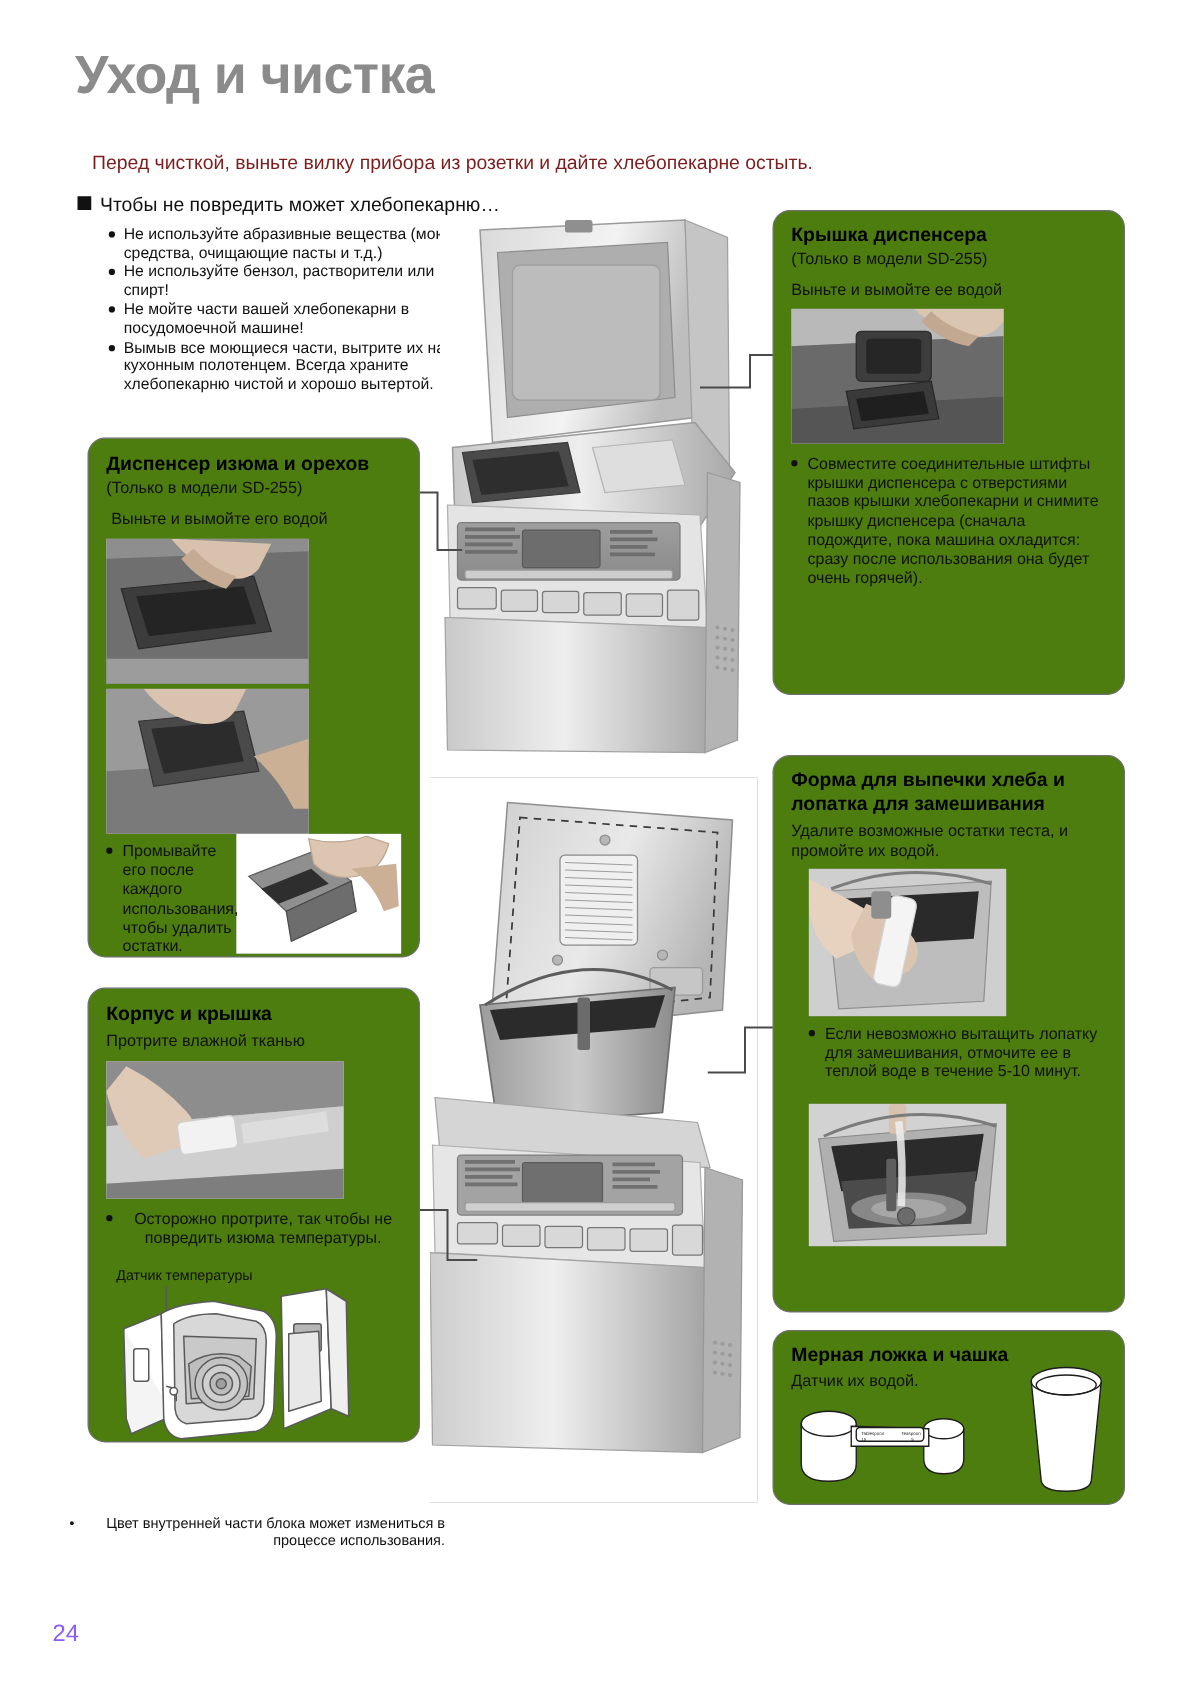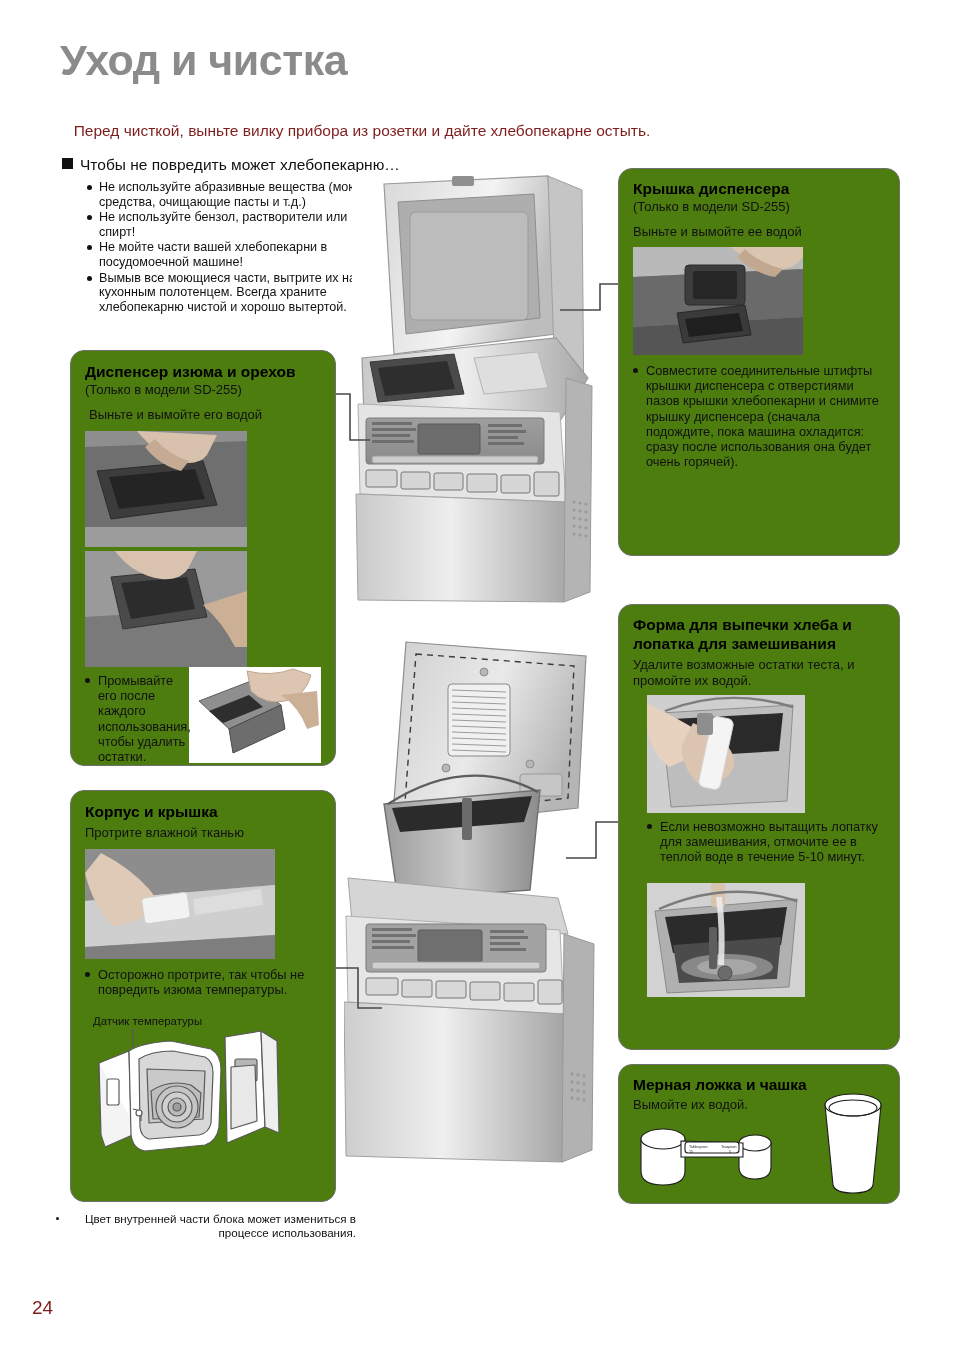--- a/index.html
+++ b/index.html
@@ -68,22 +68,22 @@
   #footnote {
     position:absolute; left:56px; top:1212px; width:300px;
     font-size:11.6px; line-height:14px; color:#111;text-align:right;
   }
   #footnote .li { position:relative; padding-left:10px; }
   #footnote .li::before {
     content:""; position:absolute; left:0; top:5px;
     width:3px; height:3px; border-radius:50%; background:#111;
   }
   #page-number {
-    position:absolute; left:32px; top:1297px;
-    font-size:19px; color:#7f1d1d;
+    position:absolute; left:42px; top:1297px;
+    font-size:19px; color:#8b5cf6;
   }
 
   
   .callout { position:absolute; }
   .callout svg { display:block; }
 
   
   .lineart { position:absolute; }
 </style>
 </head>
@@ -338,21 +338,21 @@
       <path d="M58 4 Q82 10 104 2 L122 8 Q116 30 96 34 Q76 38 62 24 Z" fill="#dcc6b1" stroke="#bda68f"></path>
       <path d="M92 28 Q110 40 118 62 L130 58 L128 24 Z" fill="#cbb096"></path>
     </svg>
   </div>
 
   <div class="bullets" style="position:absolute; left:14px; top:322px; width:104px;">
     <div class="li">Промывайте его после каждого использования, чтобы удалить остатки.</div>
   </div>
 </div>
 
-<div class="box" style="left:70px; top:790px; width:266px; height:412px;">
+<div class="box" style="left:70px; top:790px; width:266px; height:364px;text-align:center;">
   <div class="h" style="position:absolute; left:14px; top:11px;">Корпус и крышка</div>
   <div class="lead" style="position:absolute; left:14px; top:34px;">Протрите влажной тканью</div>
 
   <div class="photo" style="left:14px; top:58px; width:190px; height:110px;">
     <svg width="190" height="110" viewBox="0 0 190 110" preserveAspectRatio="none">
       <rect width="190" height="110" fill="#adadad"></rect>
       <path d="M0 0 L190 0 L190 36 L0 52 Z" fill="#8d8d8d"></path>
       <path d="M0 52 L190 36 L190 86 L0 98 Z" fill="#cfcfcf"></path>
       <path d="M0 98 L190 86 L190 110 L0 110 Z" fill="#7e7e7e"></path>
       <path d="M16 4 Q44 18 64 40 Q78 56 66 66 L30 78 Q8 58 0 24 Z" fill="#decab6"></path>
@@ -455,21 +455,21 @@
       <path d="M72 14 Q76 46 74 82" fill="none" stroke="#eeeeee" stroke-width="6" opacity="0.85"></path>
       <rect x="62" y="44" width="8" height="42" rx="2" fill="#5e5e5e"></rect>
       <circle cx="78" cy="90" r="7" fill="#6c6c6c" stroke="#4e4e4e"></circle>
       <path d="M12 26 Q80 -4 150 18" fill="none" stroke="#7b7b7b" stroke-width="2.4"></path>
     </svg>
   </div>
 </div>
 
 <div class="box" style="left:618px; top:1064px; width:282px; height:140px;">
   <div class="h" style="position:absolute; left:14px; top:10px;">Мерная ложка и чашка</div>
-  <div class="lead" style="position:absolute; left:14px; top:32px;">Вымойте их водой.</div>
+  <div class="lead" style="position:absolute; left:14px; top:32px;">Датчик их водой.</div>
 
   <div class="lineart" style="left:10px; top:52px; width:180px; height:80px;">
     <svg width="180" height="80" viewBox="0 0 180 80">
       <g fill="#ffffff" stroke="#1d1d1d" stroke-width="1.1">
         <path d="M12 22 L12 54 Q12 68 34 68 Q56 68 56 54 L56 22 Z"></path>
         <ellipse cx="34" cy="22" rx="22" ry="10"></ellipse>
         <path d="M110 26 L110 50 Q110 62 126 62 Q142 62 142 50 L142 26 Z"></path>
         <ellipse cx="126" cy="26" rx="16" ry="8"></ellipse>
         <path d="M52 24 L114 26 L114 40 L52 40 Z"></path>
         <rect x="56" y="25" width="54" height="11" rx="3"></rect>

